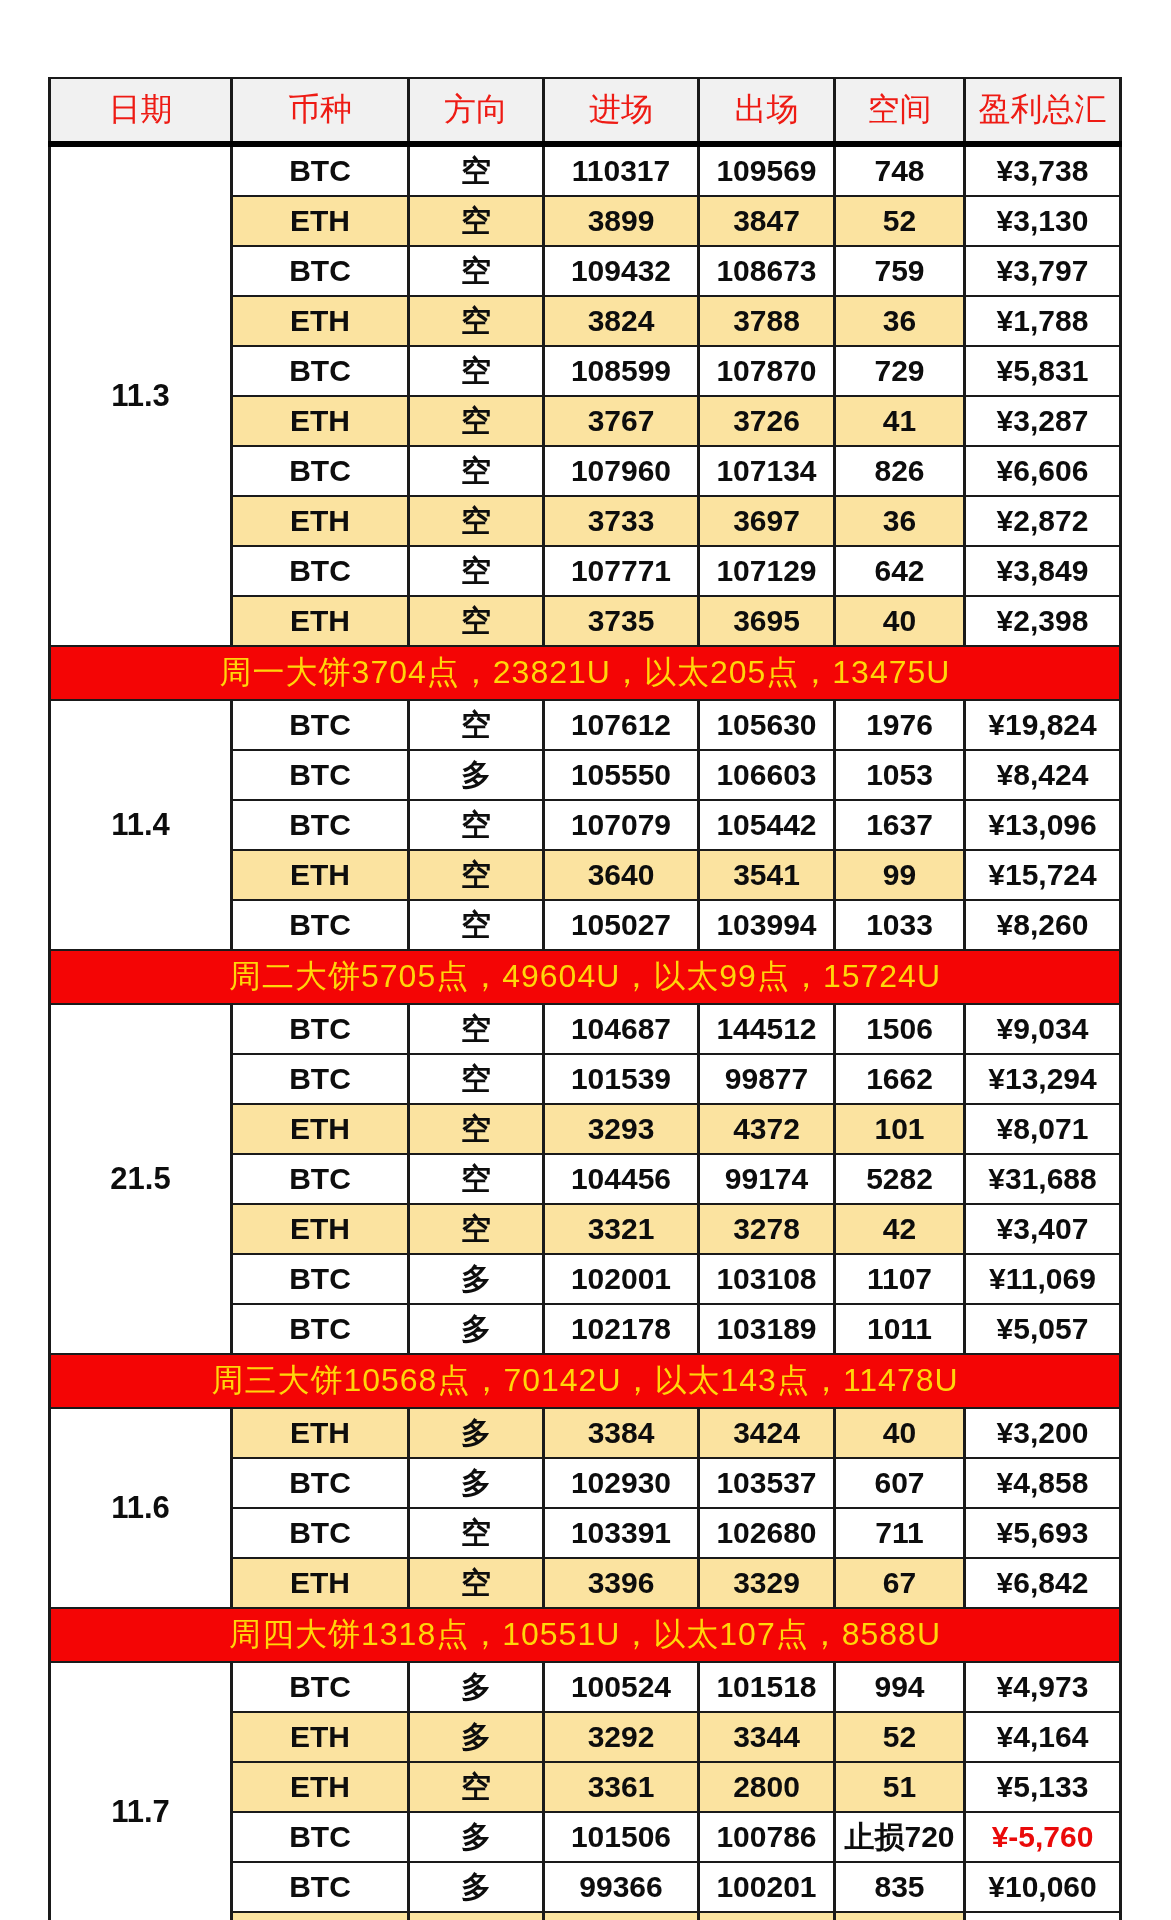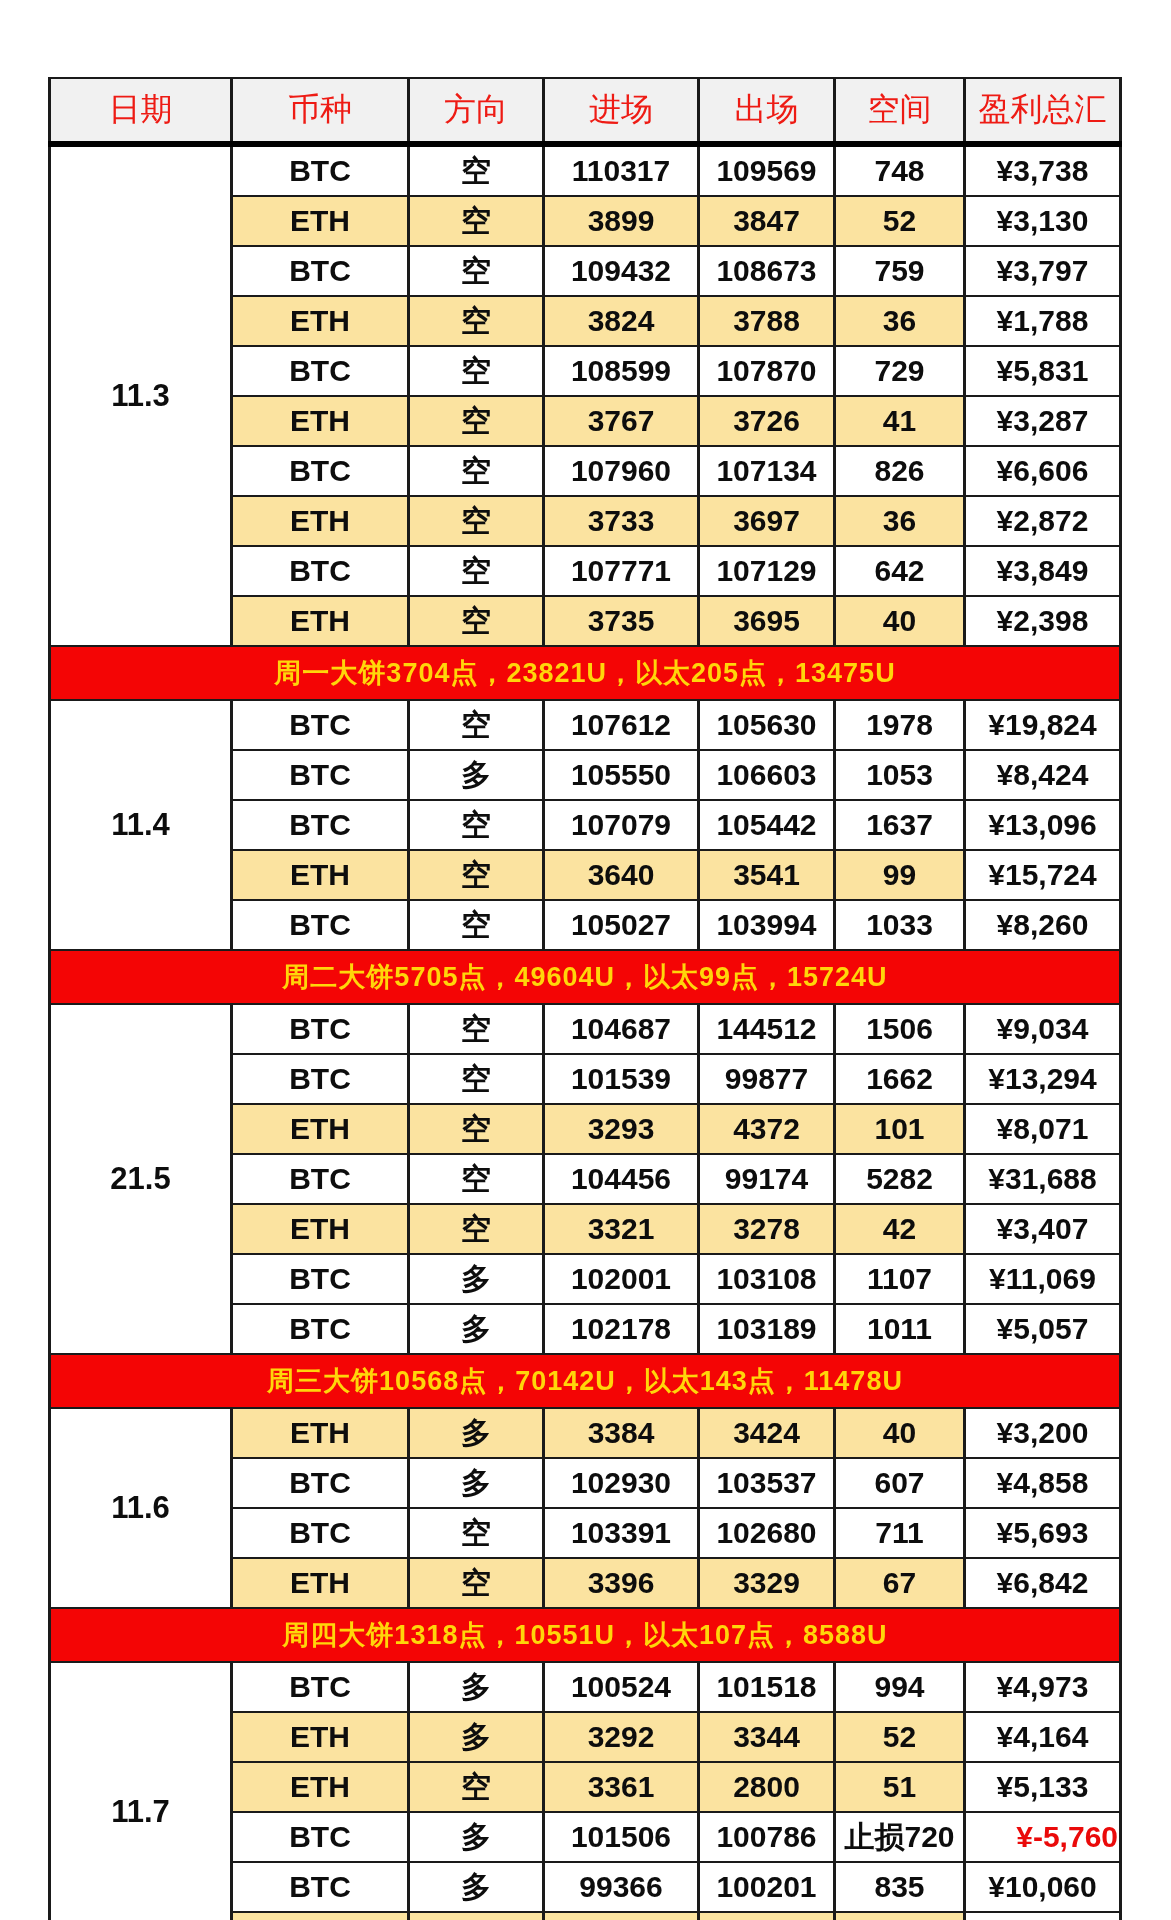--- a/index.html
+++ b/index.html
@@ -32,24 +32,24 @@
     font-size:32px;font-weight:normal;height:60px;
     border-bottom-width:6px;border-bottom-color:#000;
   }
   td{
     height:46px;font-size:30px;font-weight:bold;color:var(--ink);background:#fff;
   }
   td.date{font-size:31px;}
   tr.hl td.coin,tr.hl td.direction,tr.hl td.entry,tr.hl td.exit,tr.hl td.space{
     background:var(--hl);
   }
-  td.neg{color:var(--neg-red);text-align:right;}
+  td.neg{color:var(--neg-red);}
   td.banner{
     background:var(--banner-bg);color:var(--banner-text);
-    font-size:27px;font-weight:bold;height:50px;letter-spacing:1px;
+    font-size:32px;font-weight:normal;height:50px;letter-spacing:1px;
   }
 </style>
 </head>
 <body>
 
 <div class="page">
   <table class="trade">
     <colgroup>
       <col style="width:182px">
         <col style="width:177px">
@@ -154,21 +154,21 @@
         </tr>
         <tr>
           <td class="banner" colspan="7">周一大饼3704点，23821U，以太205点，13475U</td>
         </tr>
         <tr>
           <td class="date" rowspan="5">11.4</td>
           <td class="coin">BTC</td>
           <td class="direction">空</td>
           <td class="entry">107612</td>
           <td class="exit">105630</td>
-          <td class="space">1978</td>
+          <td class="space">1976</td>
           <td class="profit">¥19,824</td>
         </tr>
         <tr>
           <td class="coin">BTC</td>
           <td class="direction">多</td>
           <td class="entry">105550</td>
           <td class="exit">106603</td>
           <td class="space">1053</td>
           <td class="profit">¥8,424</td>
         </tr>

